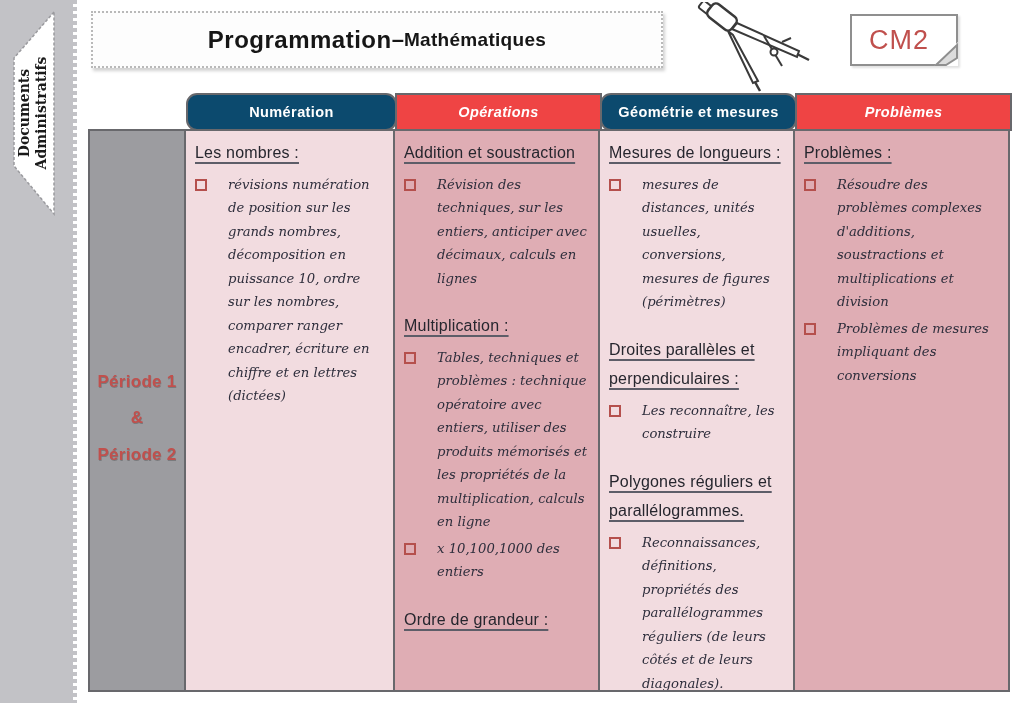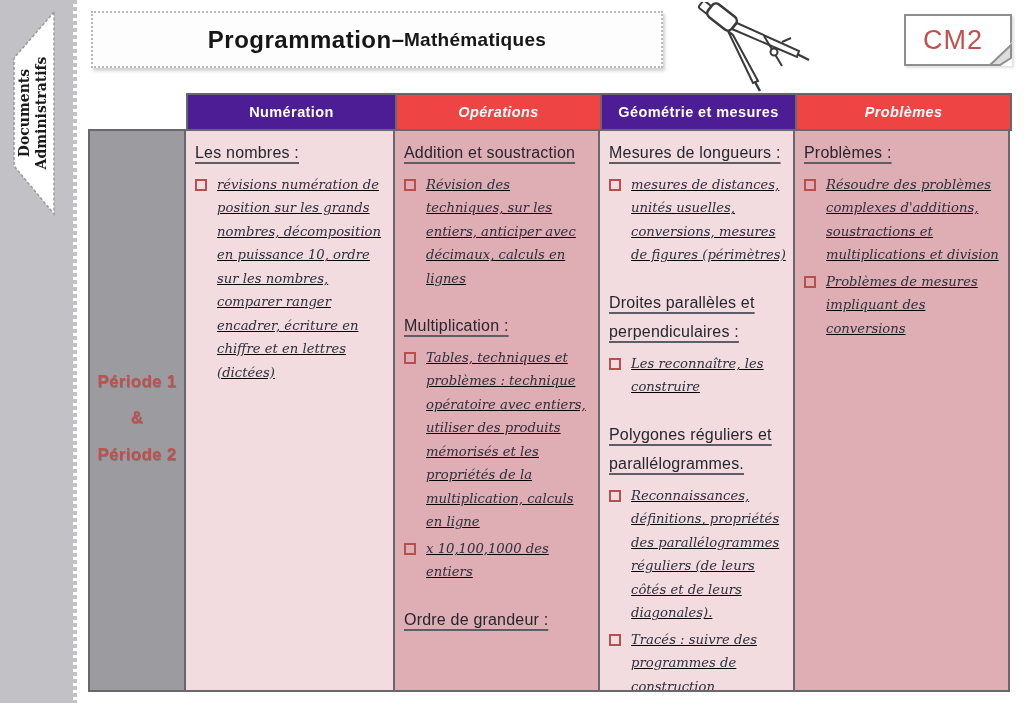--- a/index.html
+++ b/index.html
@@ -29,21 +29,21 @@
   }
   .title-main { font-size: 24px; font-weight: bold; color: #161616; letter-spacing: 0.5px; }
   .title-sep  { font-size: 22px; font-weight: bold; color: #161616; }
   .title-sub  { font-size: 19px; font-weight: bold; color: #161616; letter-spacing: 0.3px; }
 
   
   .compass { position: absolute; left: 692px; top: 2px; }
 
   
   .badge {
-    position: absolute; left: 904px; top: 14px; width: 104px; height: 48px;
+    position: absolute; left: 850px; top: 14px; width: 104px; height: 48px;
     background: #ffffff; border: 2px solid #8f8f8f;
     box-shadow: 2px 2px 2px rgba(0,0,0,0.12);
     display: flex; align-items: center; justify-content: center;
   }
   .badge-label { font-size: 27px; color: #c0504d; letter-spacing: 1px; padding-right: 10px; }
   .badge-fold { position: absolute; right: -2px; bottom: -2px; }
 
   
   .table-wrap { position: absolute; left: 88px; top: 93px; width: 930px; height: 601px; }
   .thead { position: absolute; left: 98px; top: 0; display: flex; }
@@ -60,21 +60,21 @@
   }
   .td:first-child { margin-left: 0; }
 
   
   .c0 { width: 94px;  }
   .c1 { width: 207px; }
   .c2 { width: 203px; }
   .c3 { width: 193px; }
   .c4 { width: 213px; }
 
-  .tone-light-h { background: #4c1d95; }
+  .tone-light-h { background: #0c4a6e; border-radius: 11px; }
   .tone-dark-h  { background: #ef4444; font-style: italic; }
   .tone-light   { background: #f2dce0; }
   .tone-dark    { background: #dfadb4; }
 
   
   .periode-cell {
     background: #9c9ca0; display: flex; align-items: center; justify-content: center;
   }
   .periode-inner { text-align: center; color: #c0504d; font-weight: bold;
     font-size: 17px; line-height: 2.15; letter-spacing: 0.3px;
@@ -82,21 +82,21 @@
 
   
   .cell-inner { padding: 7px 7px 6px 9px; }
   .heading {
     font-size: 16px; color: #26262e; letter-spacing: 0.2px;
     line-height: 1.85; margin: 21px 0 5px 0;
     text-decoration: underline; text-decoration-thickness: 2px;
     text-decoration-color: #5d5d68; text-underline-offset: 4px;
   }
   .heading:first-child { margin-top: 0; }
-  .item { display: flex; gap: 10px; margin: 0 0 3px 0; text-decoration: underline; }
+  .item { display: flex; gap: 21px; margin: 0 0 3px 0; }
   .checkbox {
     flex: 0 0 auto; width: 8px; height: 8px; margin-top: 6px;
     border: 2px solid #b5504d; background: transparent;
   }
   .item-text {
     font-family: "DejaVu Serif", serif; font-style: italic;
     font-size: 13.2px; line-height: 1.78; color: #2e2e3c;
   }
 </style>
 </head>

